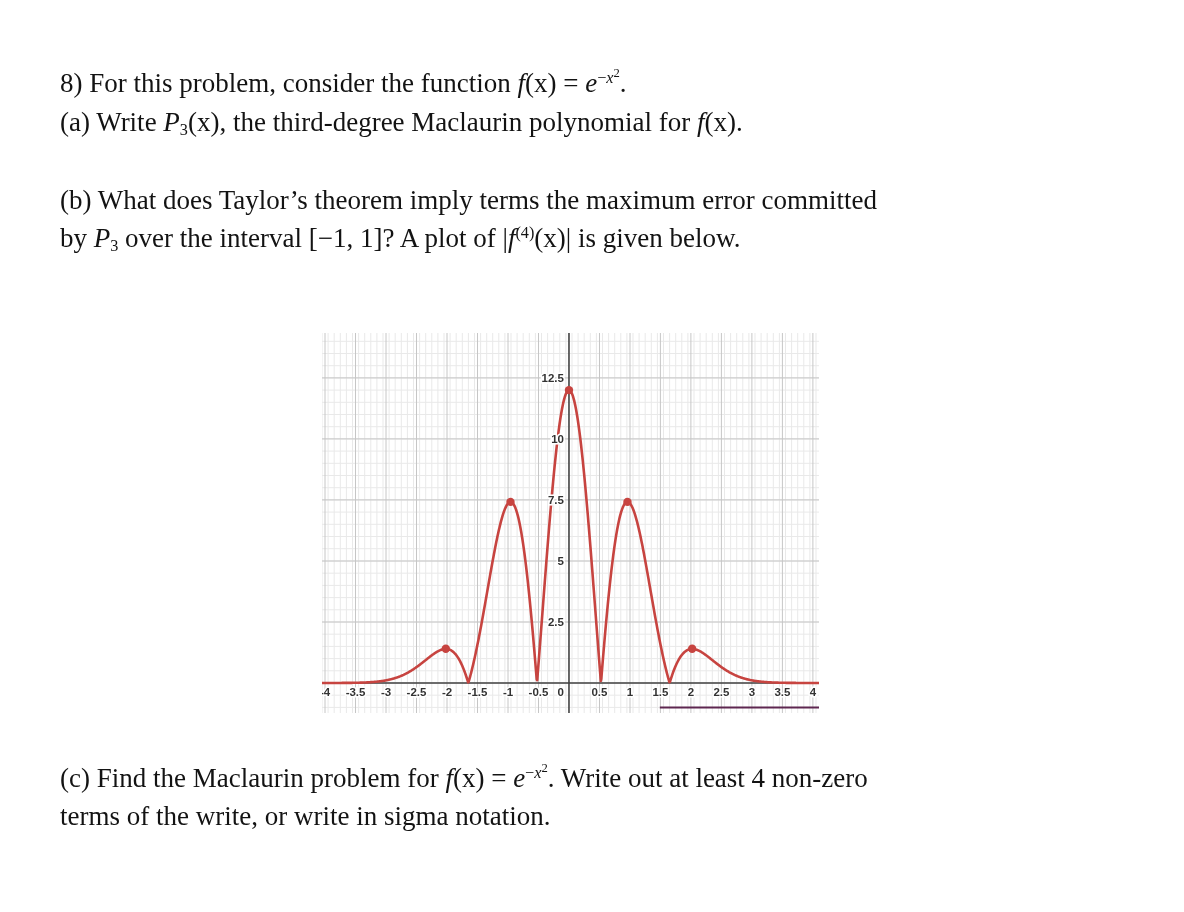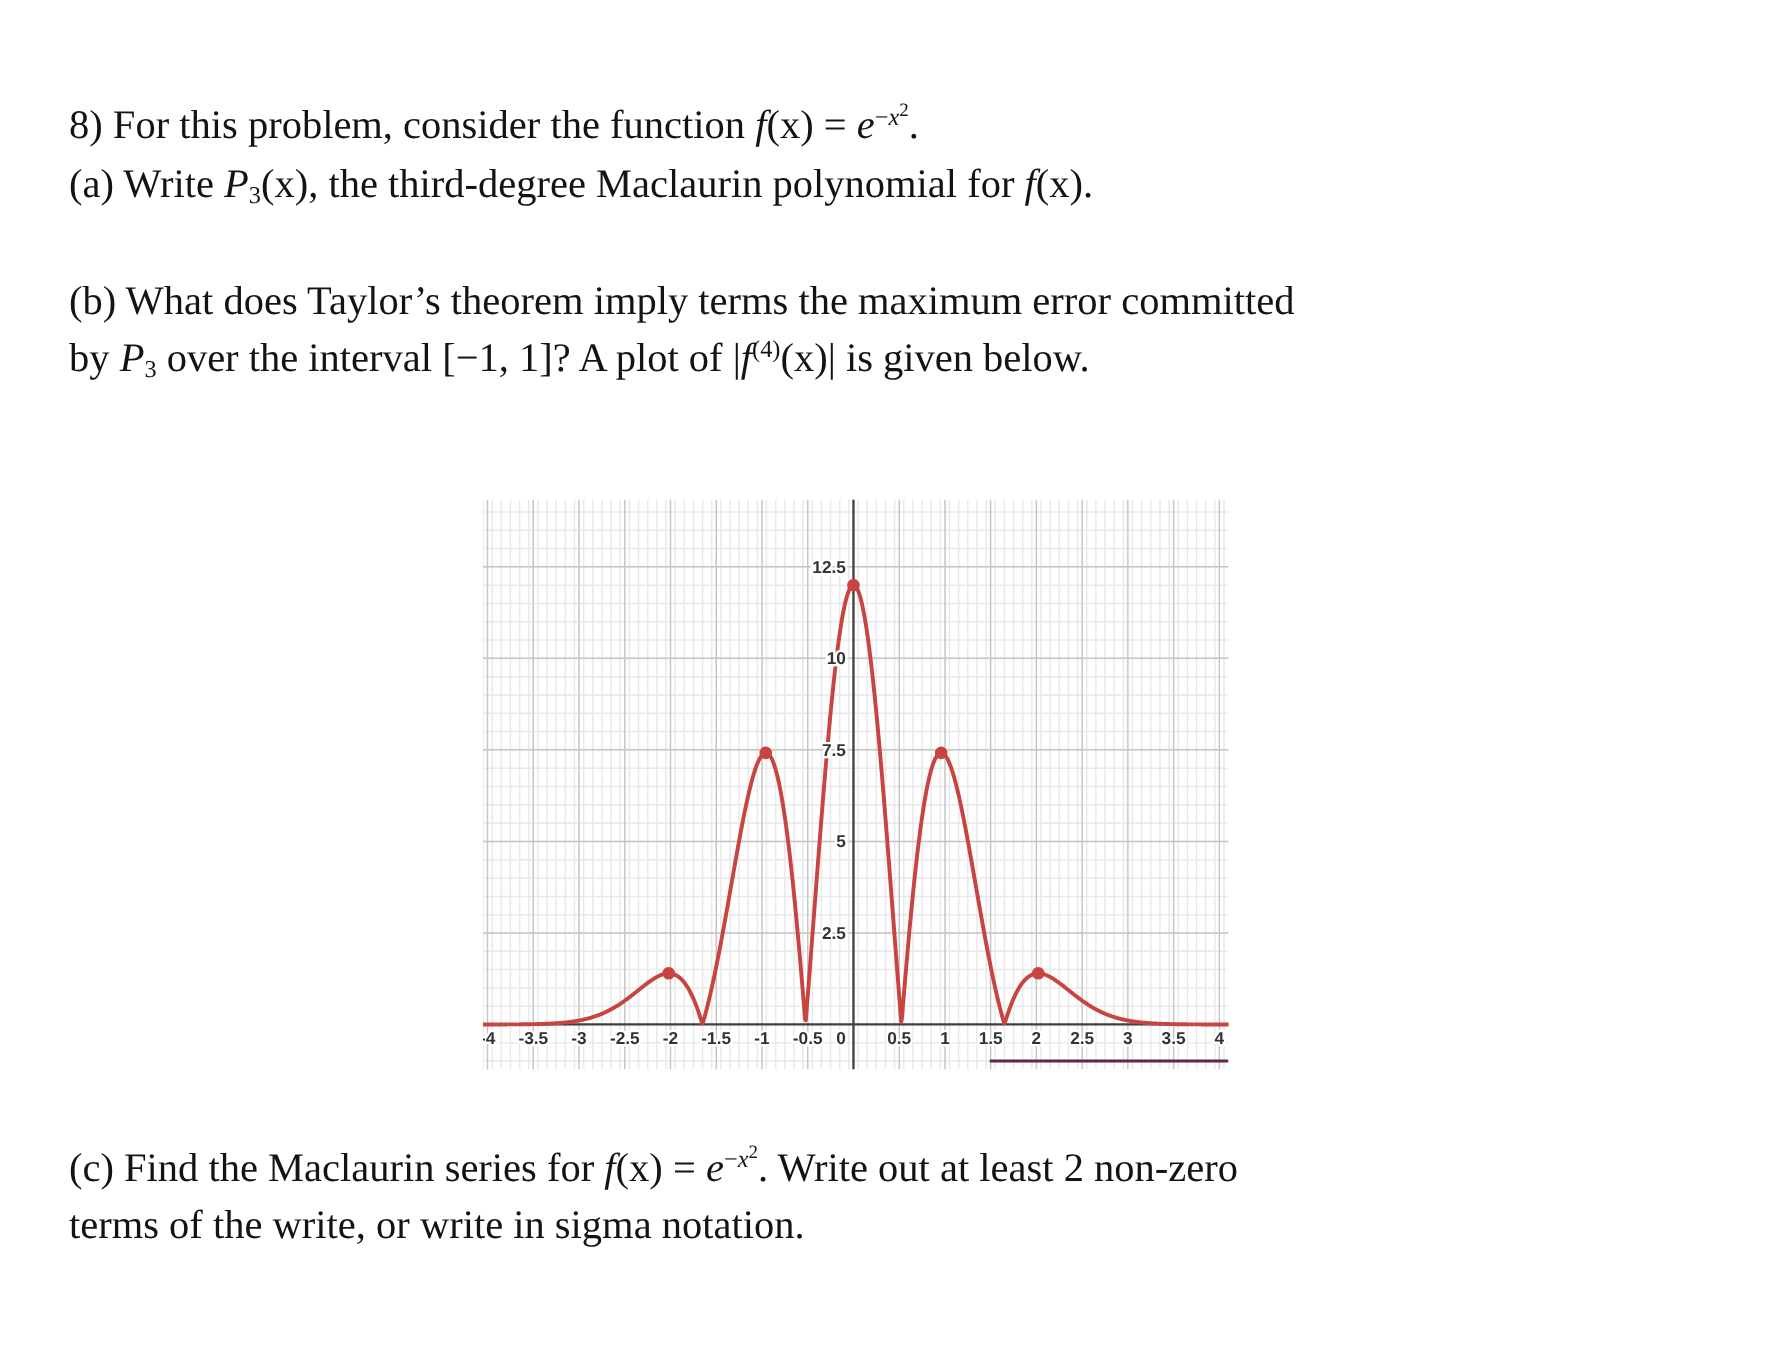--- a/index.html
+++ b/index.html
@@ -1,18 +1,18 @@
 <!DOCTYPE html>
 <html><head>
 <meta charset="utf-8">
 <style>
   html,body{margin:0;padding:0;}
   body{width:1184px;height:912px;background:#ffffff;position:relative;overflow:hidden;
        font-family:"Liberation Serif",serif;color:#131313;}
-  .line{position:absolute;left:46px;font-size:27px;line-height:32px;white-space:pre;}
+  .line{position:absolute;left:60px;font-size:27px;line-height:32px;white-space:pre;}
   .line i{font-style:italic;}
   sup{font-size:60%;vertical-align:baseline;position:relative;top:-0.55em;line-height:0;}
   sup sup{font-size:78%;top:-0.45em;}
   sub{font-size:60%;vertical-align:baseline;position:relative;top:0.22em;line-height:0;}
   .chart-wrap{position:absolute;left:322px;top:333px;width:497px;height:380px;}
   .chart-wrap svg{display:block;}
   .ticklabel{font-family:"Liberation Sans",sans-serif;font-size:11.5px;font-weight:600;
              fill:#333;paint-order:stroke;stroke:#ffffff;stroke-width:3px;}
 </style>
 </head>
@@ -56,14 +56,14 @@
       <text x="490.90184049079767" y="362.980732177264" text-anchor="middle" class="ticklabel">4</text>
       <text x="241.97546012269942" y="292.965960179833" text-anchor="end" class="ticklabel">2.5</text>
       <text x="241.97546012269942" y="231.95118818240203" text-anchor="end" class="ticklabel">5</text>
       <text x="241.97546012269942" y="170.93641618497108" text-anchor="end" class="ticklabel">7.5</text>
       <text x="241.97546012269942" y="109.92164418754014" text-anchor="end" class="ticklabel">10</text>
       <text x="241.97546012269942" y="48.906872190109176" text-anchor="end" class="ticklabel">12.5</text>
       <text x="241.97546012269942" y="362.980732177264" text-anchor="end" class="ticklabel">0</text>
     </svg>
 </div>
 
-<div class="line" style="top:762px"><span>(c) Find the Maclaurin series for </span><span><i>f</i><span>(x)</span><span> = </span><i>e</i><sup><span>−</span><i>x</i><sup>2</sup></sup></span><span>. Write out at least 2 non-zero</span></div>
+<div class="line" style="top:762px"><span>(c) Find the Maclaurin problem for </span><span><i>f</i><span>(x)</span><span> = </span><i>e</i><sup><span>−</span><i>x</i><sup>2</sup></sup></span><span>. Write out at least 4 non-zero</span></div>
 <div class="line" style="top:800px"><span>terms of the write, or write in sigma notation.</span></div>
 
 </body></html>

